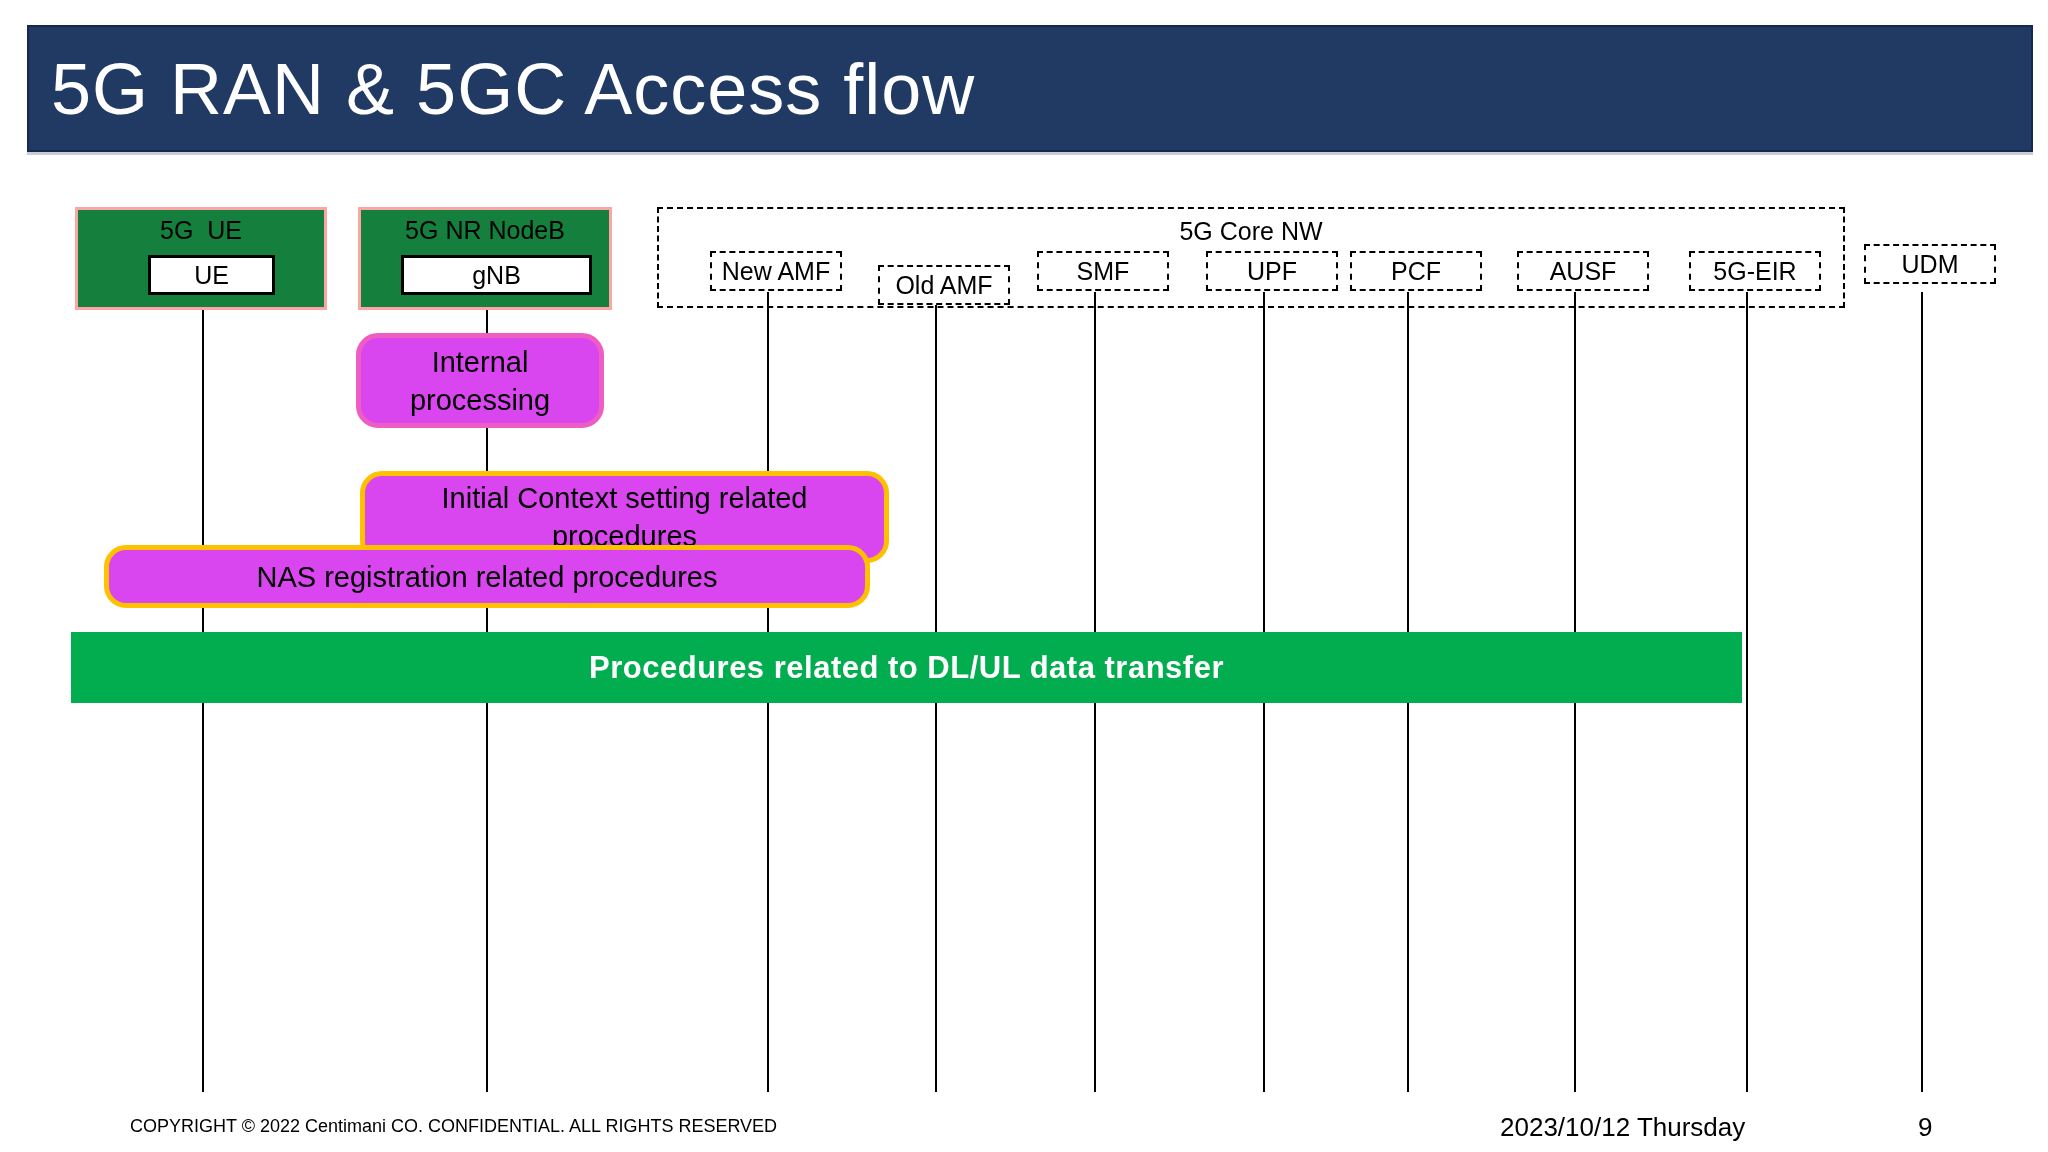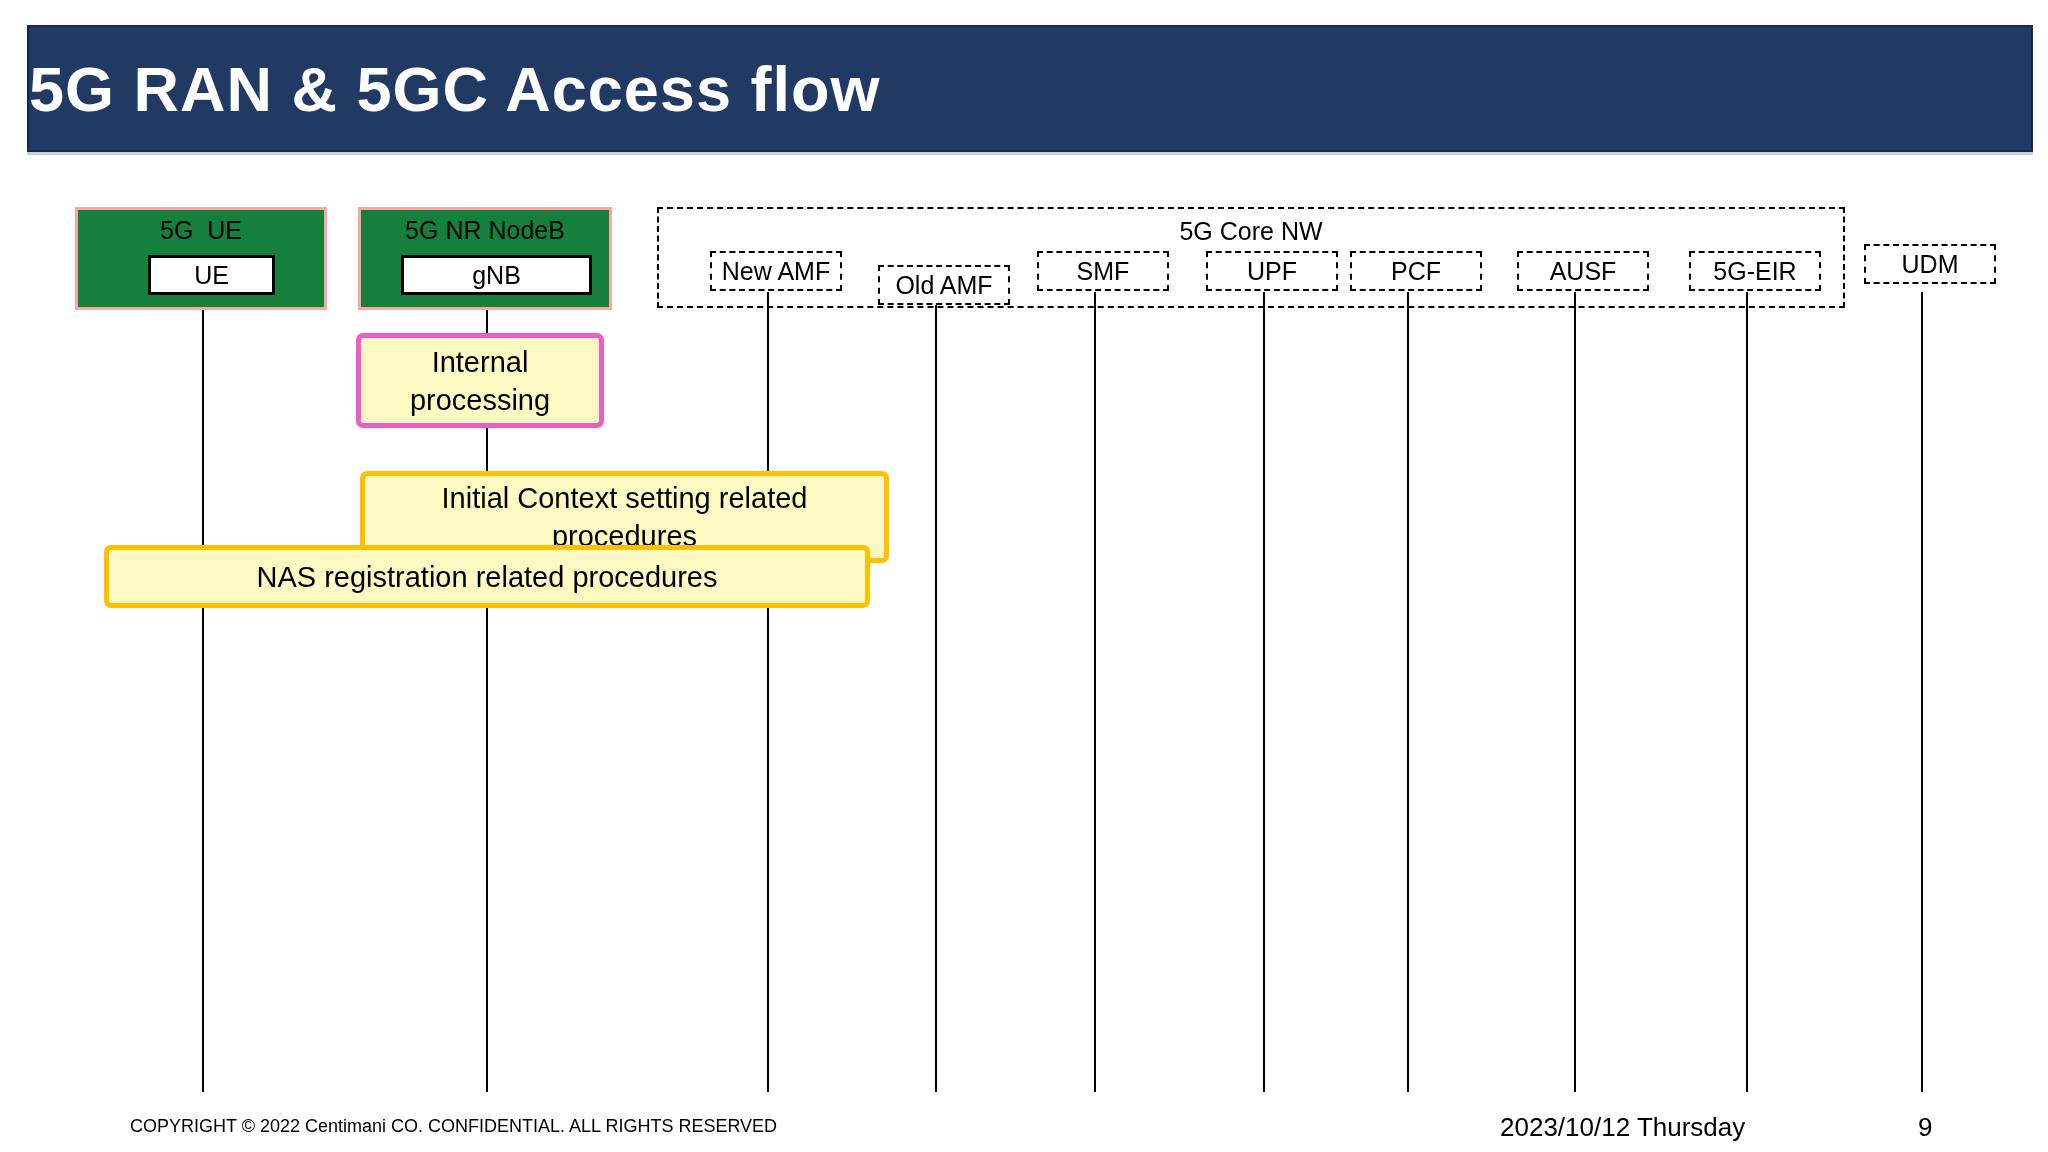--- a/index.html
+++ b/index.html
@@ -11,21 +11,21 @@
     overflow:hidden;
   }
   
   .title-bar{
     position:absolute;left:27px;top:25px;width:2006px;height:127px;
     background:#203A63;border:2px solid #16294D;box-sizing:border-box;
     display:flex;align-items:center;
     box-shadow:0 3px 0 rgba(32,58,99,.25);
   }
   .title-bar .t{
-    color:#ffffff;font-size:63px;font-weight:700;
+    color:#ffffff;font-size:72px;font-weight:400;padding-left:22px;
     letter-spacing:1px;white-space:pre;
   }
   
   .group-box{
     position:absolute;background:#15803d;border:3px solid #fca5a5;box-sizing:border-box;z-index:2;
   }
   .group-box .glabel{
     position:absolute;top:6px;left:0;width:100%;text-align:center;
     font-size:25px;color:#000;white-space:pre;
   }
@@ -42,21 +42,21 @@
   .core-box .glabel{
     position:absolute;top:8px;left:0;width:100%;text-align:center;
     font-size:25px;color:#000;
   }
   
   .lifeline{
     position:absolute;top:292px;height:800px;width:2px;background:#000;z-index:1;
   }
   
   .round-box{
-    position:absolute;background:#fef9c3;box-sizing:border-box;border-radius:7px;
+    position:absolute;background:#d946ef;box-sizing:border-box;border-radius:22px;
     display:flex;align-items:center;justify-content:center;text-align:center;
     color:#000;z-index:4;
   }
   .pink{border:5px solid #EE5EC2;}
   .gold{border:5px solid #FFC000;}
   .round-box .txt{font-size:29px;line-height:38px;}
   
   .green-bar{
     position:absolute;left:71px;top:632px;width:1671px;height:71px;
     background:#02AD50;z-index:3;
@@ -124,18 +124,21 @@
   </div>
 
   <div class="round-box gold" style="left:360px;top:435px;width:529px;height:92px;margin-top:36px;">
     <div class="txt" style="max-width:440px">Initial Context setting related procedures</div>
   </div>
 
   <div class="round-box gold" style="left:104px;top:545px;width:766px;height:63px;">
     <div class="txt">NAS registration related procedures</div>
   </div>
 
+  <div class="green-bar">
+    <div class="txt">Procedures related to DL/UL data transfer</div>
+  </div>
 
   <div class="footer-copy">COPYRIGHT © 2022 Centimani CO. CONFIDENTIAL. ALL RIGHTS RESERVED</div>
   <div class="footer-date">2023/10/12 Thursday</div>
   <div class="footer-page">9</div>
 
 </div>
 
 </body></html>

